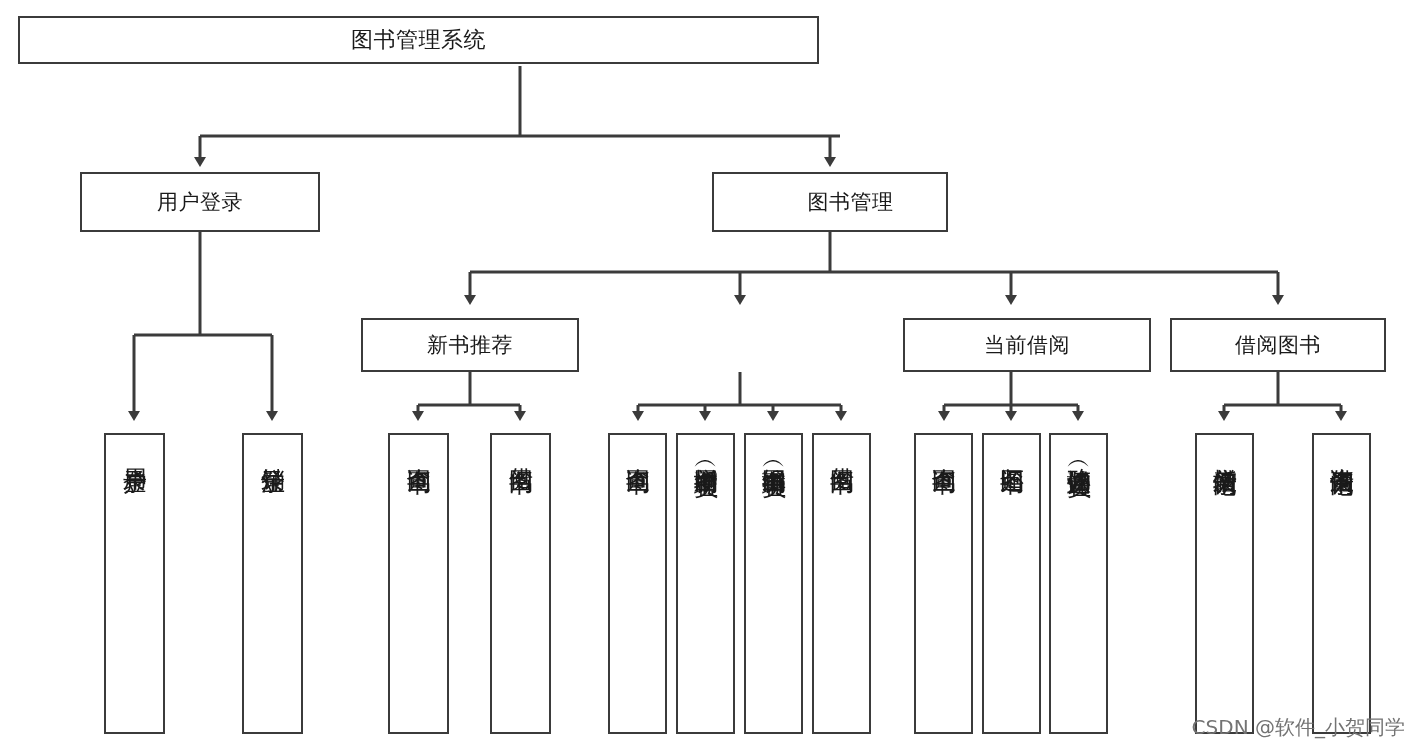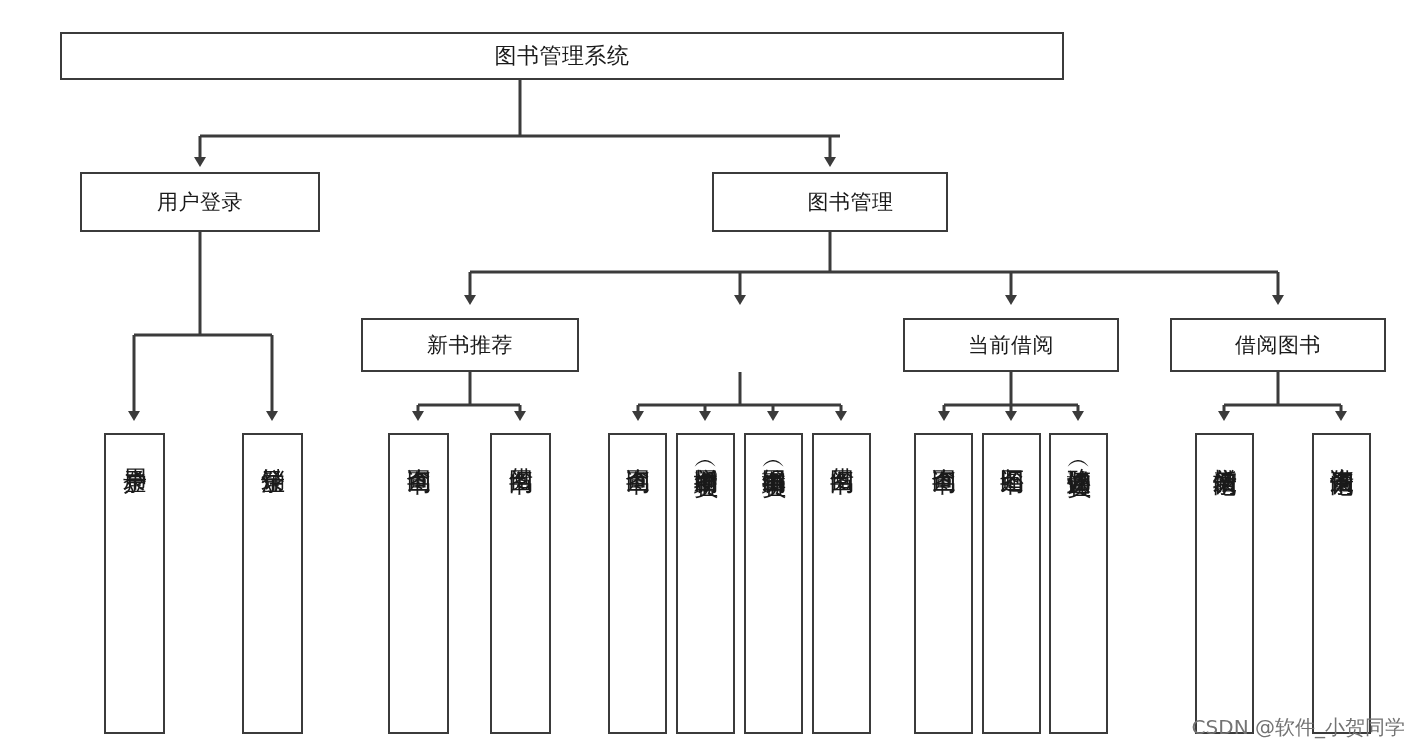--- a/index.html
+++ b/index.html
@@ -123,35 +123,35 @@
       <path d="M1011,405 L1011,412" marker-end="url(#arrow)"></path>
       <path d="M1078,405 L1078,412" marker-end="url(#arrow)"></path>
 
       <path d="M1278,372 L1278,405"></path>
       <path d="M1224,405 L1341,405"></path>
       <path d="M1224,405 L1224,412" marker-end="url(#arrow)"></path>
       <path d="M1341,405 L1341,412" marker-end="url(#arrow)"></path>
     </g>
   </svg>
 
-  <div class="node horiz root" style="left:18px; top:32px; width:1004px; height:48px;margin-left:42px;">
+  <div class="node horiz root" style="left:18px; top:16px; width:801px; height:48px;">
     <span class="node-label">图书管理系统</span>
   </div>
 
   <div class="node horiz" style="left:80px; top:172px; width:240px; height:60px;">
     <span class="node-label">用户登录</span>
   </div>
   <div class="node horiz" style="left:712px; top:172px; width:236px; height:60px;padding-left:41px;">
     <span class="node-label">图书管理</span>
   </div>
 
   <div class="node horiz" style="left:361px; top:318px; width:218px; height:54px;">
     <span class="node-label">新书推荐</span>
   </div>
-  <div class="node horiz" style="left:903px; top:318px; width:216px; height:54px;">
+  <div class="node horiz" style="left:903px; top:318px; width:248px; height:54px;">
     <span class="node-label">当前借阅</span>
   </div>
   <div class="node horiz" style="left:1170px; top:318px; width:216px; height:54px;">
     <span class="node-label">借阅图书</span>
   </div>
 
   <div class="node vert" style="left:104px; top:433px; width:61px; height:301px;">
     <span class="node-label">用户登录</span>
   </div>
   <div class="node vert" style="left:242px; top:433px; width:61px; height:301px;">

